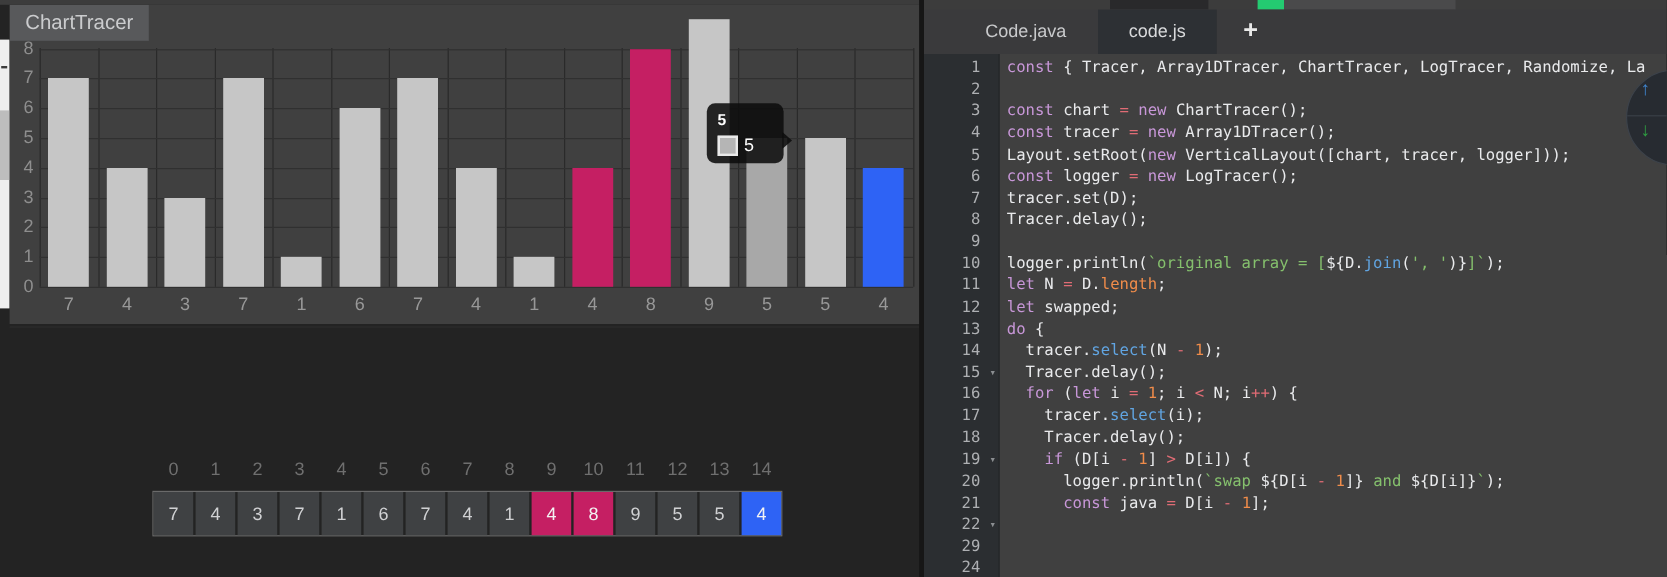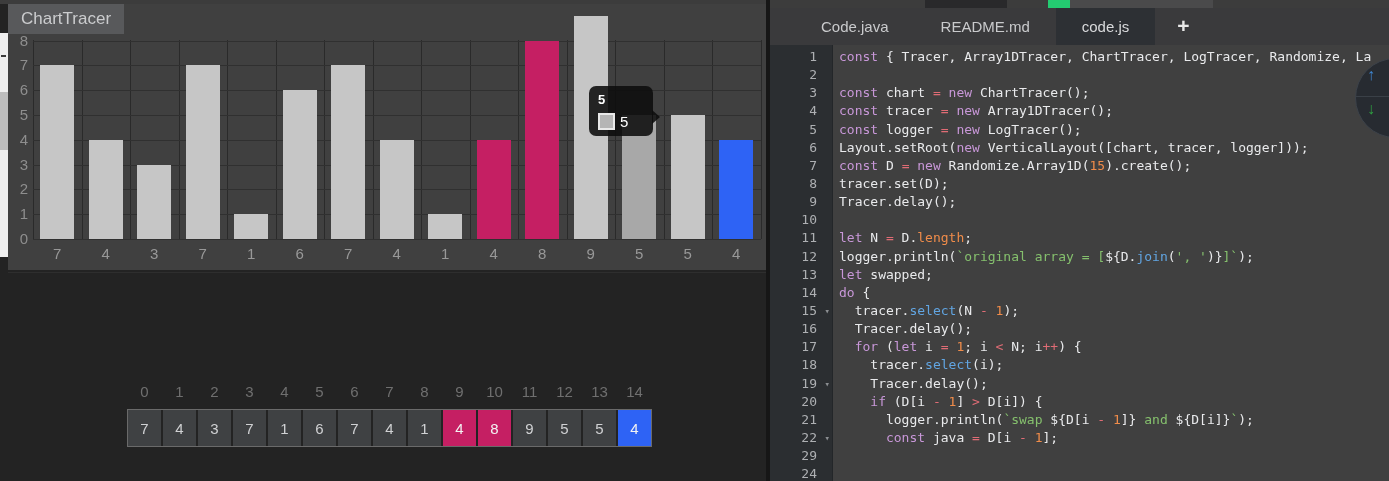--- a/index.html
+++ b/index.html
@@ -199,21 +199,20 @@
 
   <div id="right">
     <div id="pstrip">
       <div class="seg-dark"></div>
       <div class="seg-light"></div>
       <div class="cursor" style="background: rgb(36, 203, 113);"></div>
     </div>
     <div id="tabbar">
       <div id="tabs-host" style="display:flex">
           <div class="tab">Code.java</div>
-          <div class="tab">README.md</div>
           <div class="tab active">code.js</div>
         </div>
       <div class="tab-plus">+</div>
     </div>
     <div id="editor">
       <div id="gutter">
           <div class="gr"><span>1</span></div>
           <div class="gr"><span>2</span></div>
           <div class="gr"><span>3</span></div>
           <div class="gr"><span>4</span></div>
@@ -236,28 +235,27 @@
           <div class="gr"><span>21</span></div>
           <div class="gr"><span>22</span><span class="fold">▾</span></div>
           <div class="gr"><span>29</span></div>
           <div class="gr"><span>24</span></div>
         </div>
       <div id="code">
           <div class="cl"><span class="tk-keyword">const</span><span class="tk-plain"> { Tracer, Array1DTracer, ChartTracer, LogTracer, Randomize, La</span></div>
           <div class="cl"></div>
           <div class="cl"><span class="tk-keyword">const</span><span class="tk-plain"> chart </span><span class="tk-operator">=</span><span class="tk-plain"> </span><span class="tk-keyword">new</span><span class="tk-plain"> ChartTracer();</span></div>
           <div class="cl"><span class="tk-keyword">const</span><span class="tk-plain"> tracer </span><span class="tk-operator">=</span><span class="tk-plain"> </span><span class="tk-keyword">new</span><span class="tk-plain"> Array1DTracer();</span></div>
+          <div class="cl"><span class="tk-plain">Layout.setRoot(</span><span class="tk-keyword">new</span><span class="tk-plain"> VerticalLayout([chart, tracer, logger]));</span></div>
           <div class="cl"><span class="tk-keyword">const</span><span class="tk-plain"> logger </span><span class="tk-operator">=</span><span class="tk-plain"> </span><span class="tk-keyword">new</span><span class="tk-plain"> LogTracer();</span></div>
-          <div class="cl"><span class="tk-plain">Layout.setRoot(</span><span class="tk-keyword">new</span><span class="tk-plain"> VerticalLayout([chart, tracer, logger]));</span></div>
-          <div class="cl"><span class="tk-keyword">const</span><span class="tk-plain"> D </span><span class="tk-operator">=</span><span class="tk-plain"> </span><span class="tk-keyword">new</span><span class="tk-plain"> Randomize.Array1D(</span><span class="tk-number">15</span><span class="tk-plain">).create();</span></div>
           <div class="cl"><span class="tk-plain">tracer.set(D);</span></div>
           <div class="cl"><span class="tk-plain">Tracer.delay();</span></div>
           <div class="cl"></div>
+          <div class="cl"><span class="tk-plain">logger.println(</span><span class="tk-string">`original array = [</span><span class="tk-plain">${D.</span><span class="tk-function">join</span><span class="tk-plain">(</span><span class="tk-string">', '</span><span class="tk-plain">)}</span><span class="tk-string">]`</span><span class="tk-plain">);</span></div>
           <div class="cl"><span class="tk-keyword">let</span><span class="tk-plain"> N </span><span class="tk-operator">=</span><span class="tk-plain"> D.</span><span class="tk-number">length</span><span class="tk-plain">;</span></div>
-          <div class="cl"><span class="tk-plain">logger.println(</span><span class="tk-string">`original array = [</span><span class="tk-plain">${D.</span><span class="tk-function">join</span><span class="tk-plain">(</span><span class="tk-string">', '</span><span class="tk-plain">)}</span><span class="tk-string">]`</span><span class="tk-plain">);</span></div>
           <div class="cl"><span class="tk-keyword">let</span><span class="tk-plain"> swapped;</span></div>
           <div class="cl"><span class="tk-keyword">do</span><span class="tk-plain"> {</span></div>
           <div class="cl"><span class="tk-plain">  tracer.</span><span class="tk-function">select</span><span class="tk-plain">(N </span><span class="tk-operator">-</span><span class="tk-plain"> </span><span class="tk-number">1</span><span class="tk-plain">);</span></div>
           <div class="cl"><span class="tk-plain">  Tracer.delay();</span></div>
           <div class="cl"><span class="tk-plain">  </span><span class="tk-keyword">for</span><span class="tk-plain"> (</span><span class="tk-keyword">let</span><span class="tk-plain"> i </span><span class="tk-operator">=</span><span class="tk-plain"> </span><span class="tk-number">1</span><span class="tk-plain">; i </span><span class="tk-operator">&lt;</span><span class="tk-plain"> N; i</span><span class="tk-operator">++</span><span class="tk-plain">) {</span></div>
           <div class="cl"><span class="tk-plain">    tracer.</span><span class="tk-function">select</span><span class="tk-plain">(i);</span></div>
           <div class="cl"><span class="tk-plain">    Tracer.delay();</span></div>
           <div class="cl"><span class="tk-plain">    </span><span class="tk-keyword">if</span><span class="tk-plain"> (D[i </span><span class="tk-operator">-</span><span class="tk-plain"> </span><span class="tk-number">1</span><span class="tk-plain">] </span><span class="tk-operator">&gt;</span><span class="tk-plain"> D[i]) {</span></div>
           <div class="cl"><span class="tk-plain">      logger.println(</span><span class="tk-string">`swap </span><span class="tk-plain">${D[i </span><span class="tk-operator">-</span><span class="tk-plain"> </span><span class="tk-number">1</span><span class="tk-plain">]}</span><span class="tk-string"> and </span><span class="tk-plain">${D[i]}</span><span class="tk-string">`</span><span class="tk-plain">);</span></div>
           <div class="cl"><span class="tk-plain">      </span><span class="tk-keyword">const</span><span class="tk-plain"> java </span><span class="tk-operator">=</span><span class="tk-plain"> D[i </span><span class="tk-operator">-</span><span class="tk-plain"> </span><span class="tk-number">1</span><span class="tk-plain">];</span></div>

